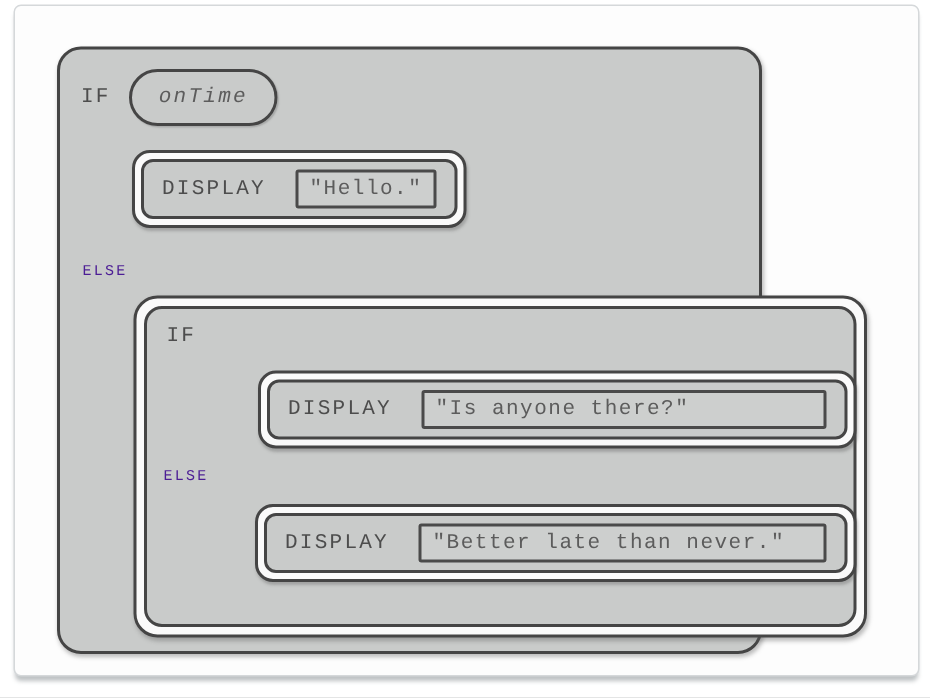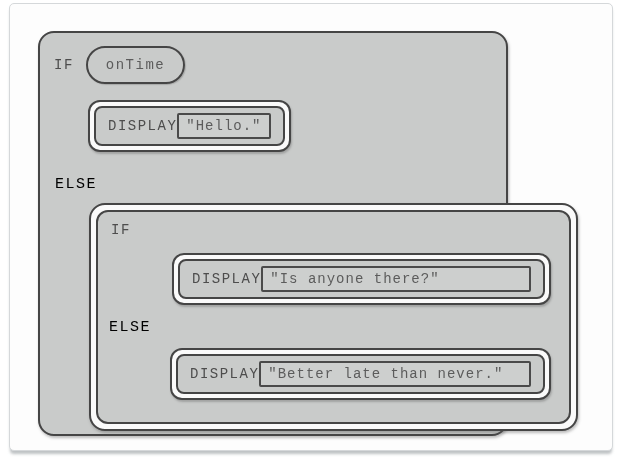--- a/index.html
+++ b/index.html
@@ -21,40 +21,40 @@
     box-shadow:1px 2px 3px rgba(90,90,90,0.40);
     padding:13px 0 0 14px;
   }
   .if-row{display:flex;align-items:center;gap:12px;}
   .kw{
     font-size:14px;letter-spacing:1.5px;color:#4d4d4d;white-space:nowrap;
   }
   .pill{
     box-sizing:border-box;height:38px;display:flex;align-items:center;
     padding:0 18px;border:2.5px solid #454545;border-radius:20px;
-    background:transparent;box-shadow:1px 1px 1px rgba(90,90,90,0.30);
+    background:transparent;box-shadow:1px 1px 1px rgba(90,90,90,0.30);font-style:italic;
   }
   .cond{font-size:14px;letter-spacing:1.5px;color:#5c5c5c;white-space:nowrap;}
   .stmt{
     width:fit-content;background:#fafafa;border:2px solid #454545;
     border-radius:12px;padding:4px;
     box-shadow:1px 2px 2px rgba(90,90,90,0.35);
   }
   .stmt-inner{
     box-sizing:border-box;border:2px solid #454545;border-radius:8px;
-    background:#c9cbca;display:flex;align-items:center;gap:0;
+    background:#c9cbca;display:flex;align-items:center;gap:20px;
     padding:5px 12px;
   }
   .strbox{
     box-sizing:border-box;border:2px solid #4a4a4a;border-radius:2px;
     background:#cdcfce;padding:3px 7px;font-size:14px;letter-spacing:1px;
     color:#5c5c5c;white-space:nowrap;text-align:left;
   }
   .else-label{
-    font-size:15px;letter-spacing:1.5px;color:#000000;
+    font-size:10px;letter-spacing:1.5px;color:#4c1d95;
   }
   .stmt-hello{margin:16px 0 0 34px;}
   .else-outer{margin:24px 0 0 1px;}
   .nested{
     margin:10px 0 0 35px;width:489px;height:228px;box-sizing:border-box;
     background:#fafafa;border:2px solid #454545;border-radius:16px;
     padding:5px;box-shadow:1px 2px 3px rgba(90,90,90,0.40);
   }
   .nested-inner{
     box-sizing:border-box;width:100%;height:100%;

